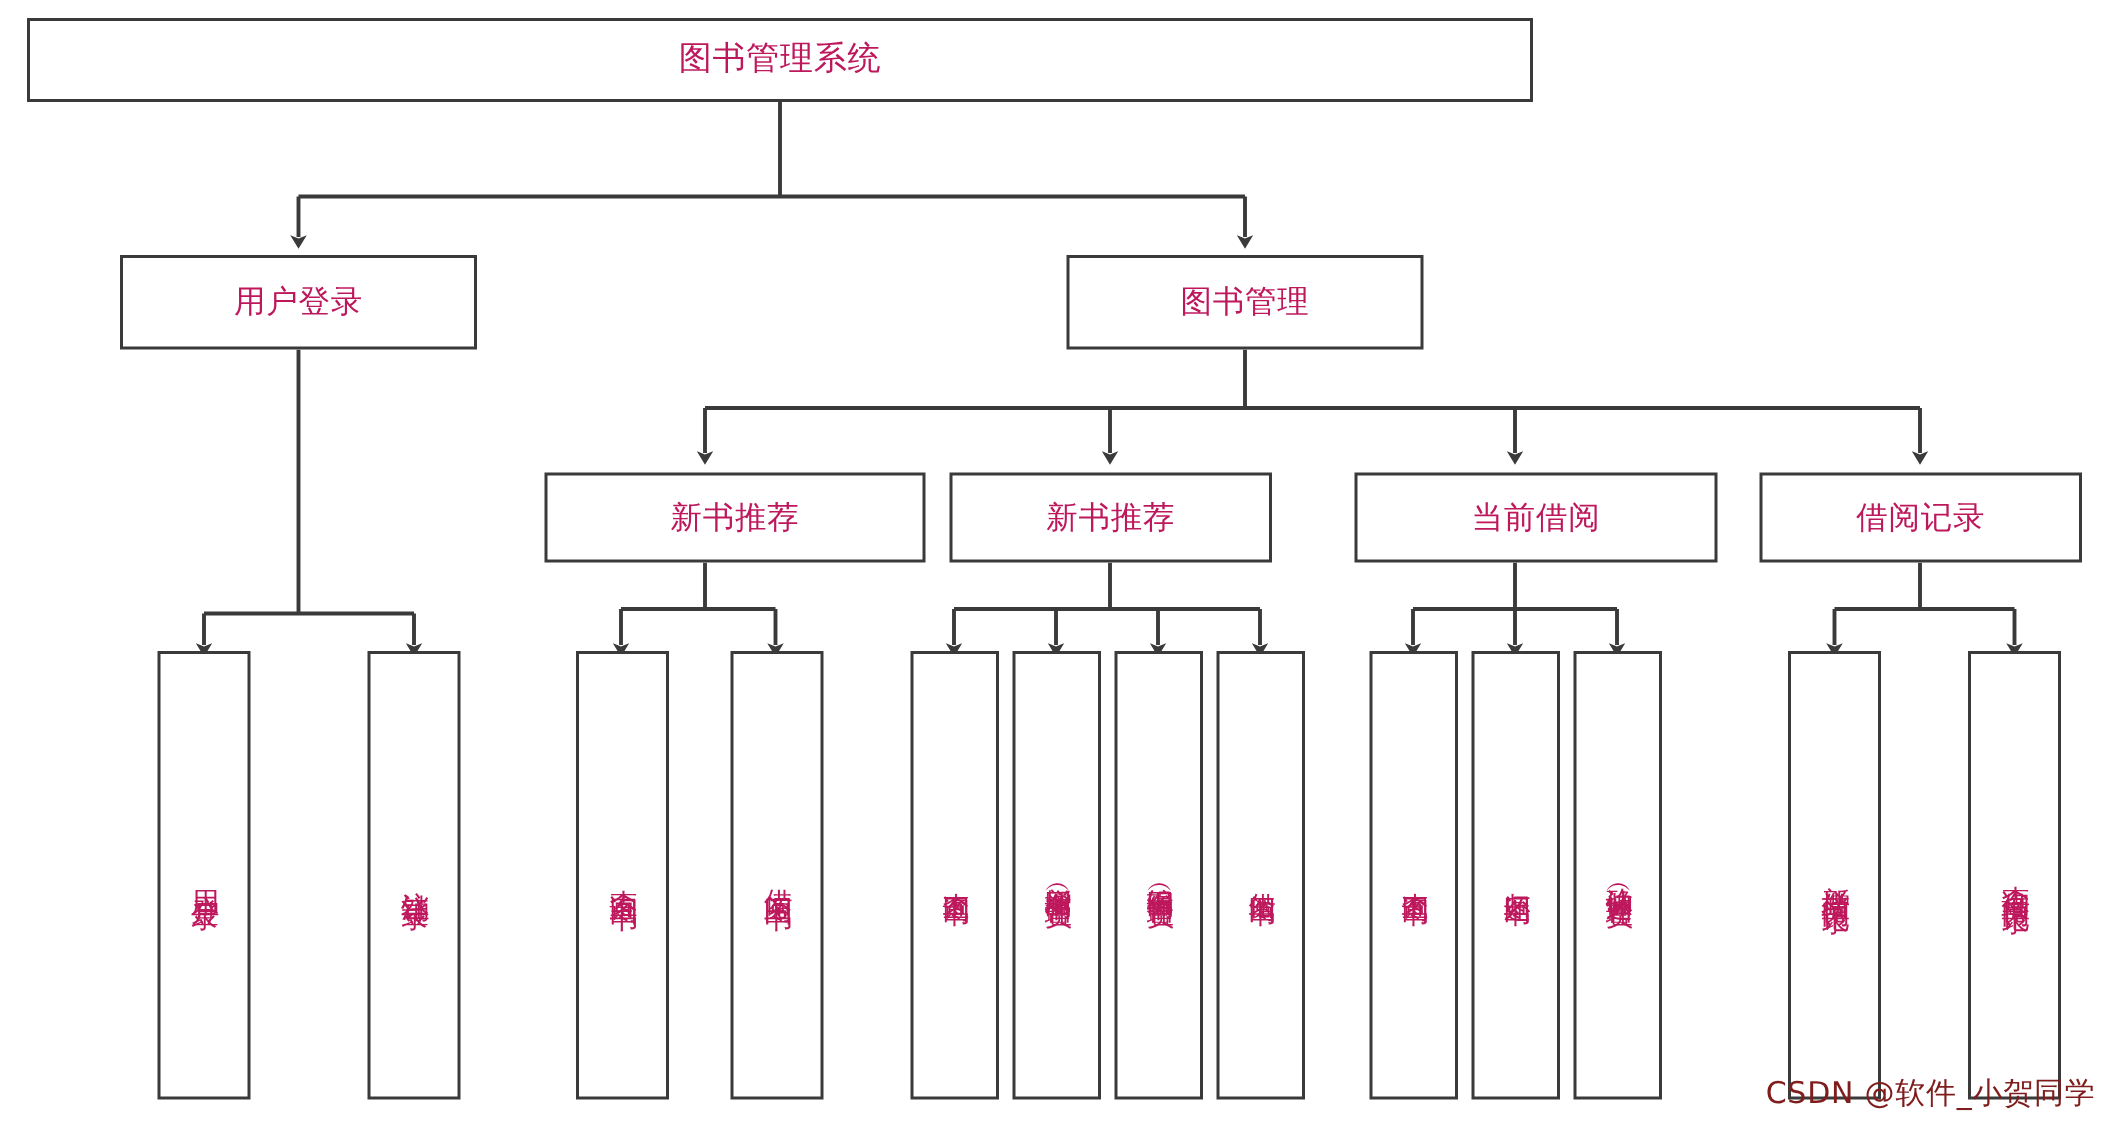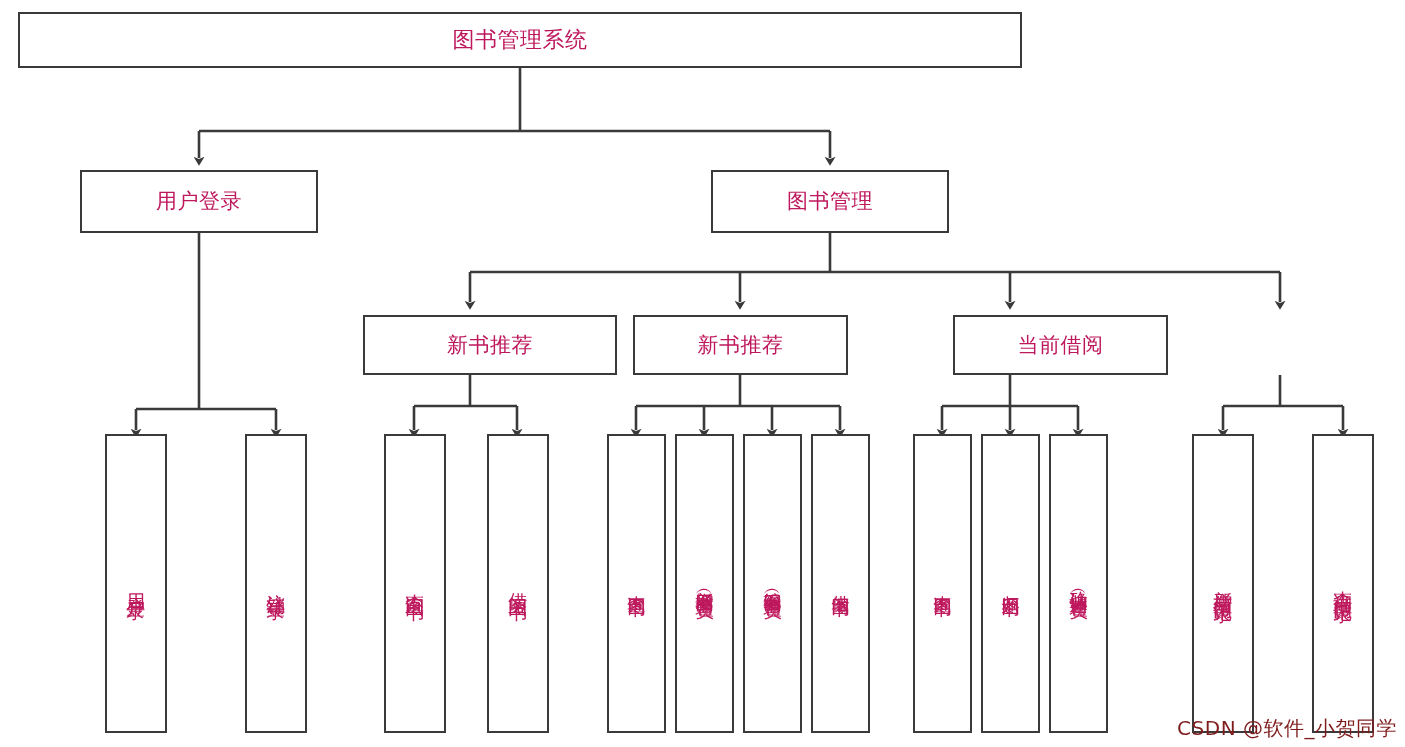--- a/index.html
+++ b/index.html
@@ -144,24 +144,27 @@
   </div>
 
   <div class="node horiz" style="left:363px; top:315px; width:254px; height:60px;">
     <span class="label">新书推荐</span>
   </div>
 
   <div class="node horiz" style="left:633px; top:315px; width:215px; height:60px;">
     <span class="label">新书推荐</span>
   </div>
 
-  <div class="node horiz" style="left:953px; top:315px; width:215px; height:60px;">
+  <div class="node horiz" style="left:903px; top:315px; width:242px; height:60px;">
     <span class="label">当前借阅</span>
   </div>
 
+  <div class="node horiz" style="left:1173px; top:315px; width:215px; height:60px;">
+    <span class="label">借阅记录</span>
+  </div>
 
   <div class="node vert" style="left:105px; top:434px; width:62px; height:299px;">
     <span class="label">用户登录</span>
   </div>
 
   <div class="node vert" style="left:245px; top:434px; width:62px; height:299px;">
     <span class="label">注销登录</span>
   </div>
 
   <div class="node vert" style="left:384px; top:434px; width:62px; height:299px;">

